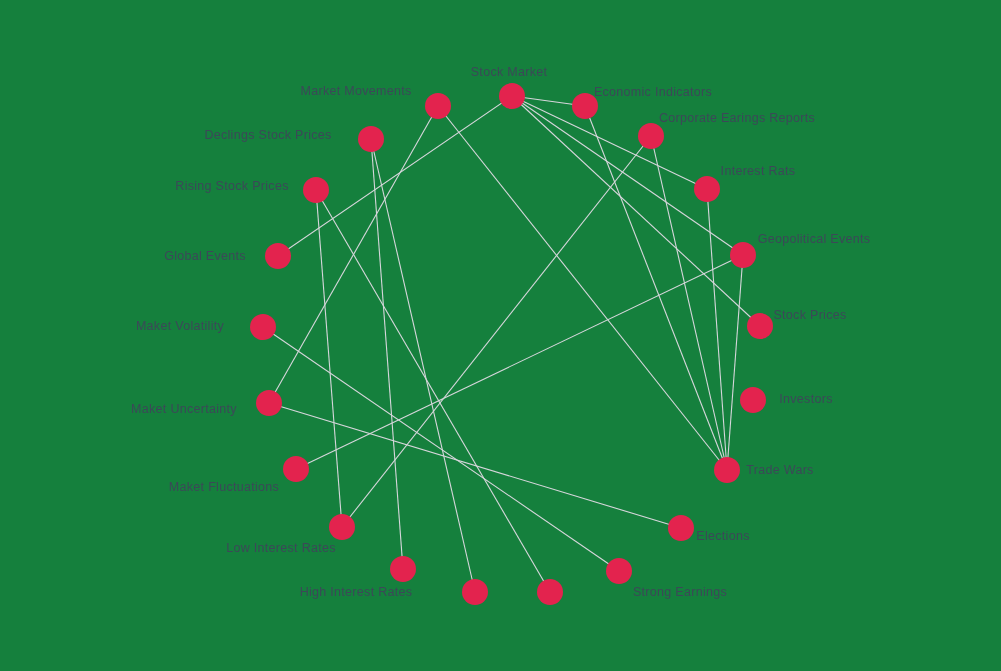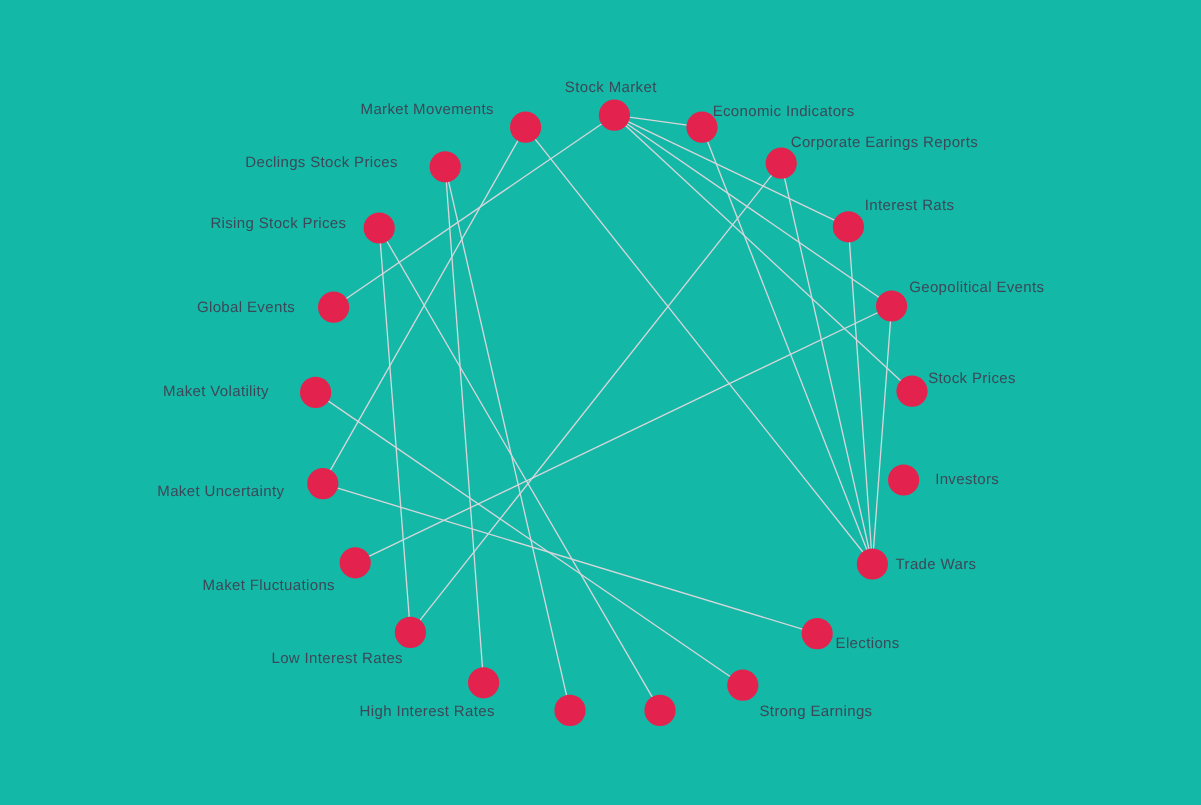--- a/index.html
+++ b/index.html
@@ -5,21 +5,21 @@
   html, body {
     margin: 0;
     padding: 0;
     background: #f7f7fa;
     font-family: "Liberation Sans", sans-serif;
   }
   .stage {
     position: relative;
     width: 1001px;
     height: 671px;
-    background: #14b8a6;
+    background: #15803d;
     overflow: hidden;
   }
   svg { display: block; }
   .edge {
     stroke: #d6d6db;
     stroke-width: 1.1;
     fill: none;
   }
   .node {
     fill: #e3234e;

